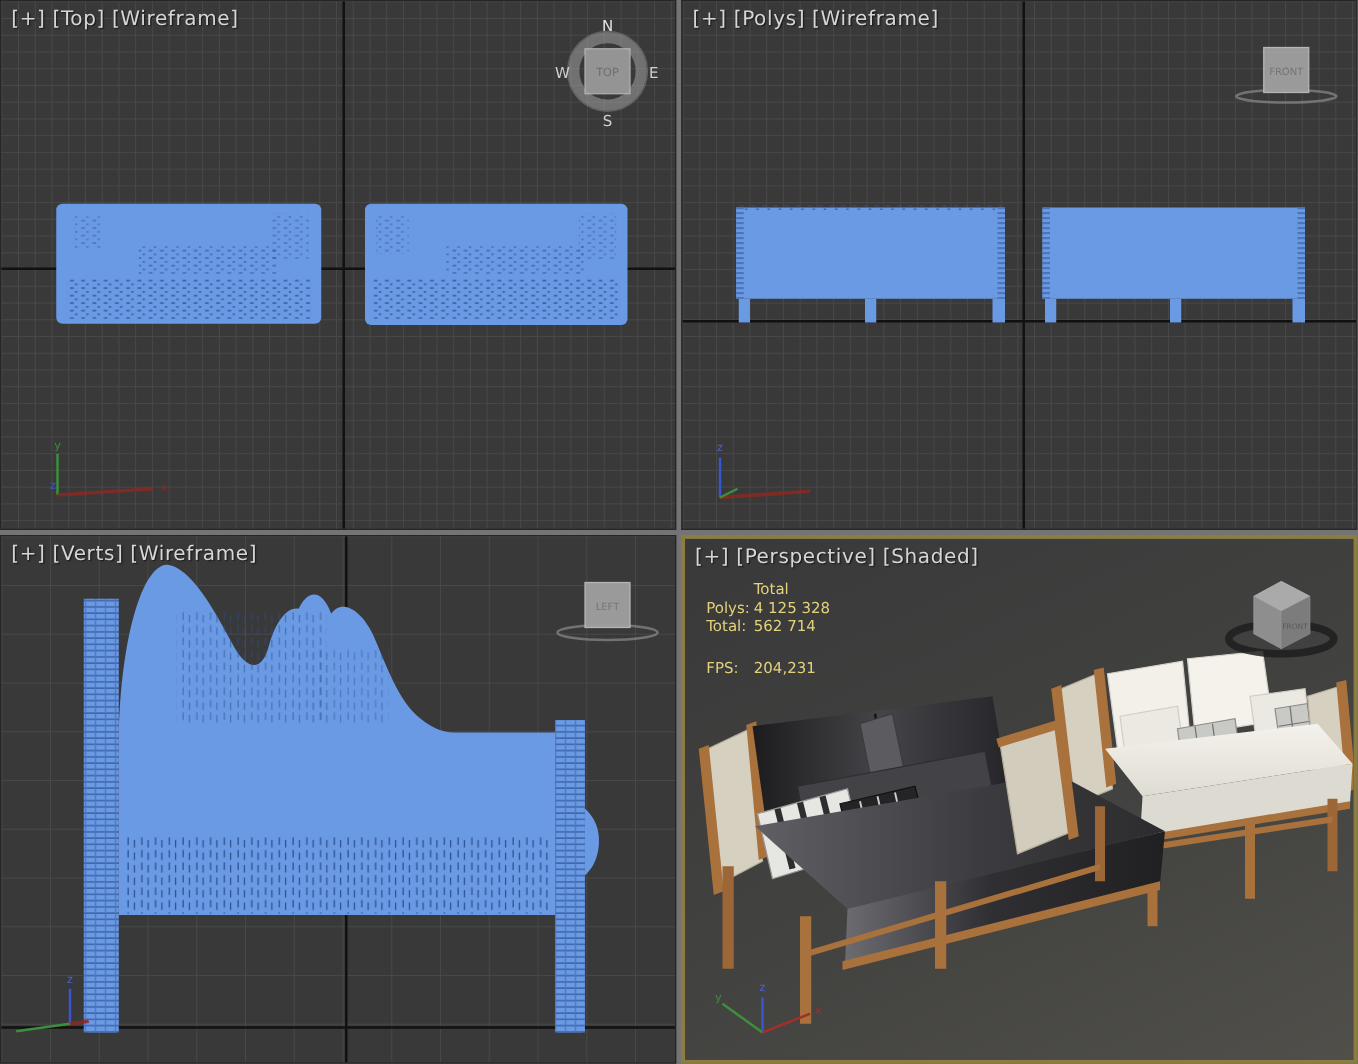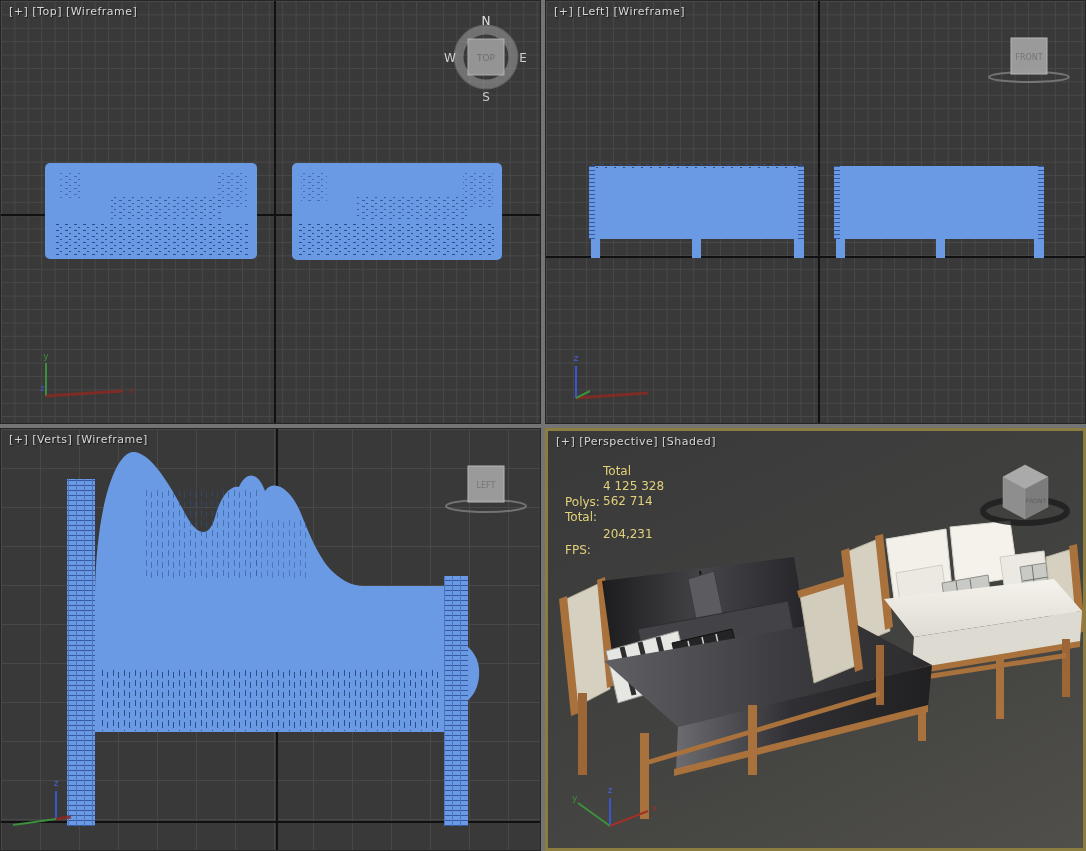--- a/index.html
+++ b/index.html
@@ -15,27 +15,27 @@
              border:3px solid #8b7d3f;
              background:linear-gradient(155deg,#39393a 0%,#424240 55%,#504f4a 100%);}
   .grid{position:absolute;inset:0;
         background-image:
           linear-gradient(to right,#484848 1px,transparent 1px),
           linear-gradient(to bottom,#484848 1px,transparent 1px);
         background-size:13.4px 13.4px;}
   .grid-coarse{background-size:39px 39px;}
   .axis-line-h{position:absolute;left:0;right:0;height:2px;background:#111;}
   .axis-line-v{position:absolute;top:0;bottom:0;width:2px;background:#111;}
-  .vp-label{position:absolute;top:4px;left:8px;font-size:11px;color:#d6d6d6;
+  .vp-label{position:absolute;top:4px;left:8px;font-size:16px;color:#d6d6d6;
             letter-spacing:.5px;text-shadow:1px 1px 1px #1a1a1a;cursor:default;
             white-space:pre;z-index:5;}
   svg{position:absolute;left:0;top:0;}
   .stats{position:absolute;left:17px;top:33px;color:#e2d17b;font-size:12px;z-index:4;}
   .stat-row{display:flex;height:15px;line-height:15px;}
-  .stat-label{width:38px;margin-top:16px;}
+  .stat-label{width:38px;}
   .stat-gap{height:18px;}
   text{font-family:"DejaVu Sans",sans-serif;}
 </style>
 </head>
 <body>
 
 <div class="workspace">
 
   <div class="viewport" id="vp-top">
     <div class="grid"></div>
@@ -130,21 +130,21 @@
         <rect x="465" y="37" width="36" height="36" fill="#a0a0a0" stroke="#bdbdbd" stroke-width="1" opacity=".95"></rect>
         <text x="483" y="59" font-size="8" fill="#757575" text-anchor="middle">FRONT</text>
       </g>
       <g>
         <line x1="30" y1="397" x2="30" y2="365" stroke="#3a55d0" stroke-width="2"></line>
         <text x="30" y="360" font-size="9" fill="#4a5fe0" text-anchor="middle">z</text>
         <line x1="30" y1="397" x2="102" y2="392" stroke="#8a2a22" stroke-width="3" opacity=".85"></line>
         <line x1="30" y1="397" x2="44" y2="390" stroke="#3d8f3d" stroke-width="2"></line>
       </g>
     </svg>
-    <span class="vp-label">[+] [Left] [Wireframe]</span>
+    <span class="vp-label">[+] [Polys] [Wireframe]</span>
   </div>
 
   <div class="viewport" id="vp-left">
     <div class="grid grid-coarse"></div>
     <div class="axis-line-h" style="top:392px"></div>
     <div class="axis-line-v" style="left:275px"></div>
     <svg width="541" height="423">
       <defs>
         <pattern id="wirerows3" width="8" height="5" patternUnits="userSpaceOnUse">
           <rect width="8" height="5" fill="#6a9ae4"></rect>

